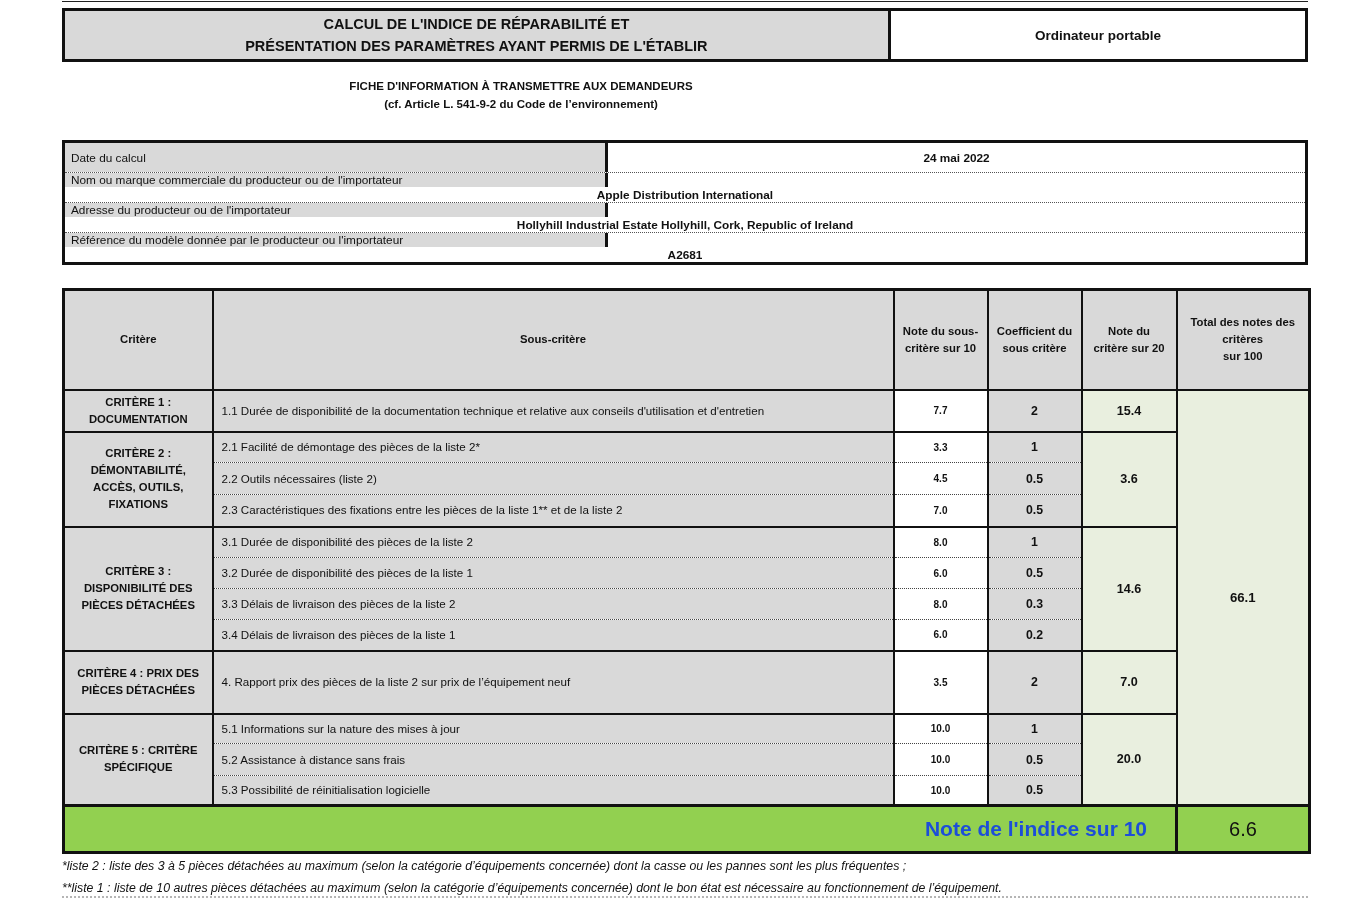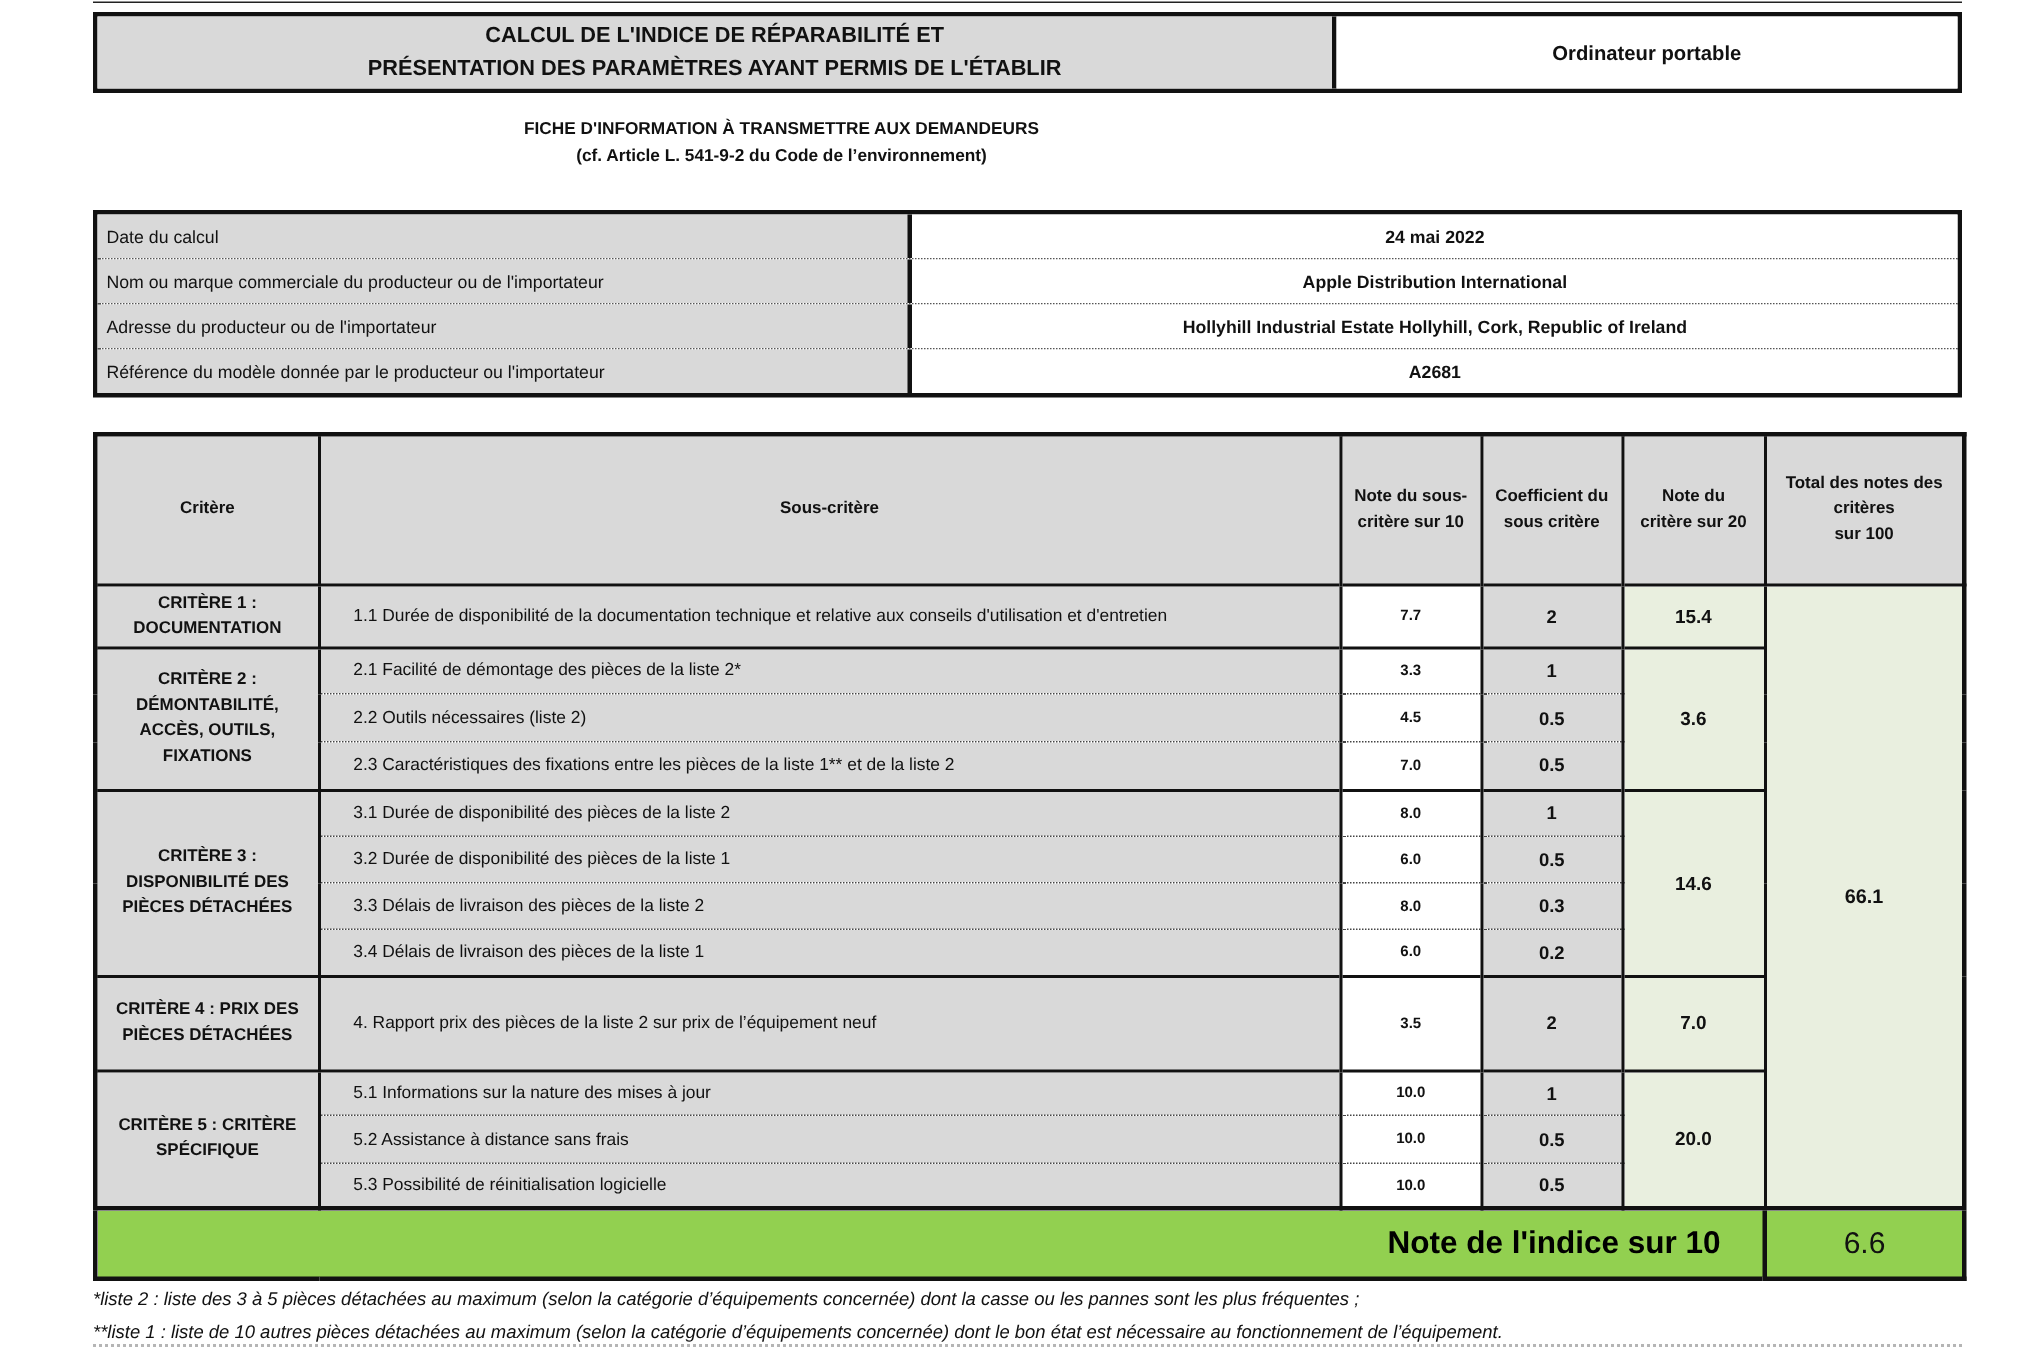--- a/index.html
+++ b/index.html
@@ -30,21 +30,21 @@
     position:absolute;left:62px;top:77px;width:918px;text-align:center;
     font-weight:bold;font-size:11.5px;line-height:1.6;
   }
 
   
   .info-table{
     position:absolute;left:62px;top:140px;width:1246px;
     border:3px solid #111;box-sizing:border-box;
   }
   .info-row{display:flex;height:29px;}
-  .info-row + .info-row{border-top:1.5px dotted #555;}
+  .info-row + .info-row{border-top:1.5px dotted #555;flex-direction:column;}
   .info-label{
     width:43.8%;background:#d9d9d9;border-right:3px solid #111;box-sizing:border-box;
     display:flex;align-items:center;padding-left:6px;font-size:11.8px;
   }
   .info-value{
     flex:1;background:#fff;display:flex;align-items:center;justify-content:center;
     font-weight:bold;font-size:11.8px;
   }
 
   
@@ -58,31 +58,31 @@
     overflow:hidden;
   }
   th.col-head{
     background:#d9d9d9;font-weight:bold;font-size:11.3px;text-align:center;
     white-space:pre-line;line-height:1.5;padding:0 2px;
   }
   td.crit{
     background:#d9d9d9;font-weight:bold;font-size:11.3px;text-align:center;
     white-space:pre-line;line-height:1.5;padding:0 2px;
   }
-  td.sub{background:#d9d9d9;font-size:11.6px;text-align:left;padding:2px 22px;line-height:1.35;}
+  td.sub{background:#d9d9d9;font-size:11.6px;text-align:left;padding:2px 8px;line-height:1.35;}
   td.note10{background:#ffffff;font-weight:bold;font-size:10px;text-align:center;}
   td.coef{background:#d9d9d9;font-weight:bold;font-size:12.3px;text-align:center;}
   td.note20{background:#e9efdf;font-weight:bold;font-size:12.6px;text-align:center;}
   td.total{background:#e9efdf;font-weight:bold;font-size:13.2px;text-align:center;}
   tr.group-start td{border-top:2px solid #111;}
   tr.sub-row td{border-top:1.5px dotted #444;}
   tr.summary-row td{border-top:3px solid #111;}
   td.sum-label{
     background:#92d050;font-weight:bold;font-size:21px;text-align:right;
-    padding-right:28px;color:#000000;
+    padding-right:28px;color:#1d4ed8;
   }
   td.sum-value{
     background:#92d050;font-weight:normal;font-size:20px;text-align:center;
     border-left:3px solid #111 !important;
   }
 
   
   .footnotes{
     position:absolute;left:62px;top:856px;width:1280px;
     font-style:italic;font-size:12.3px;line-height:1.78;

